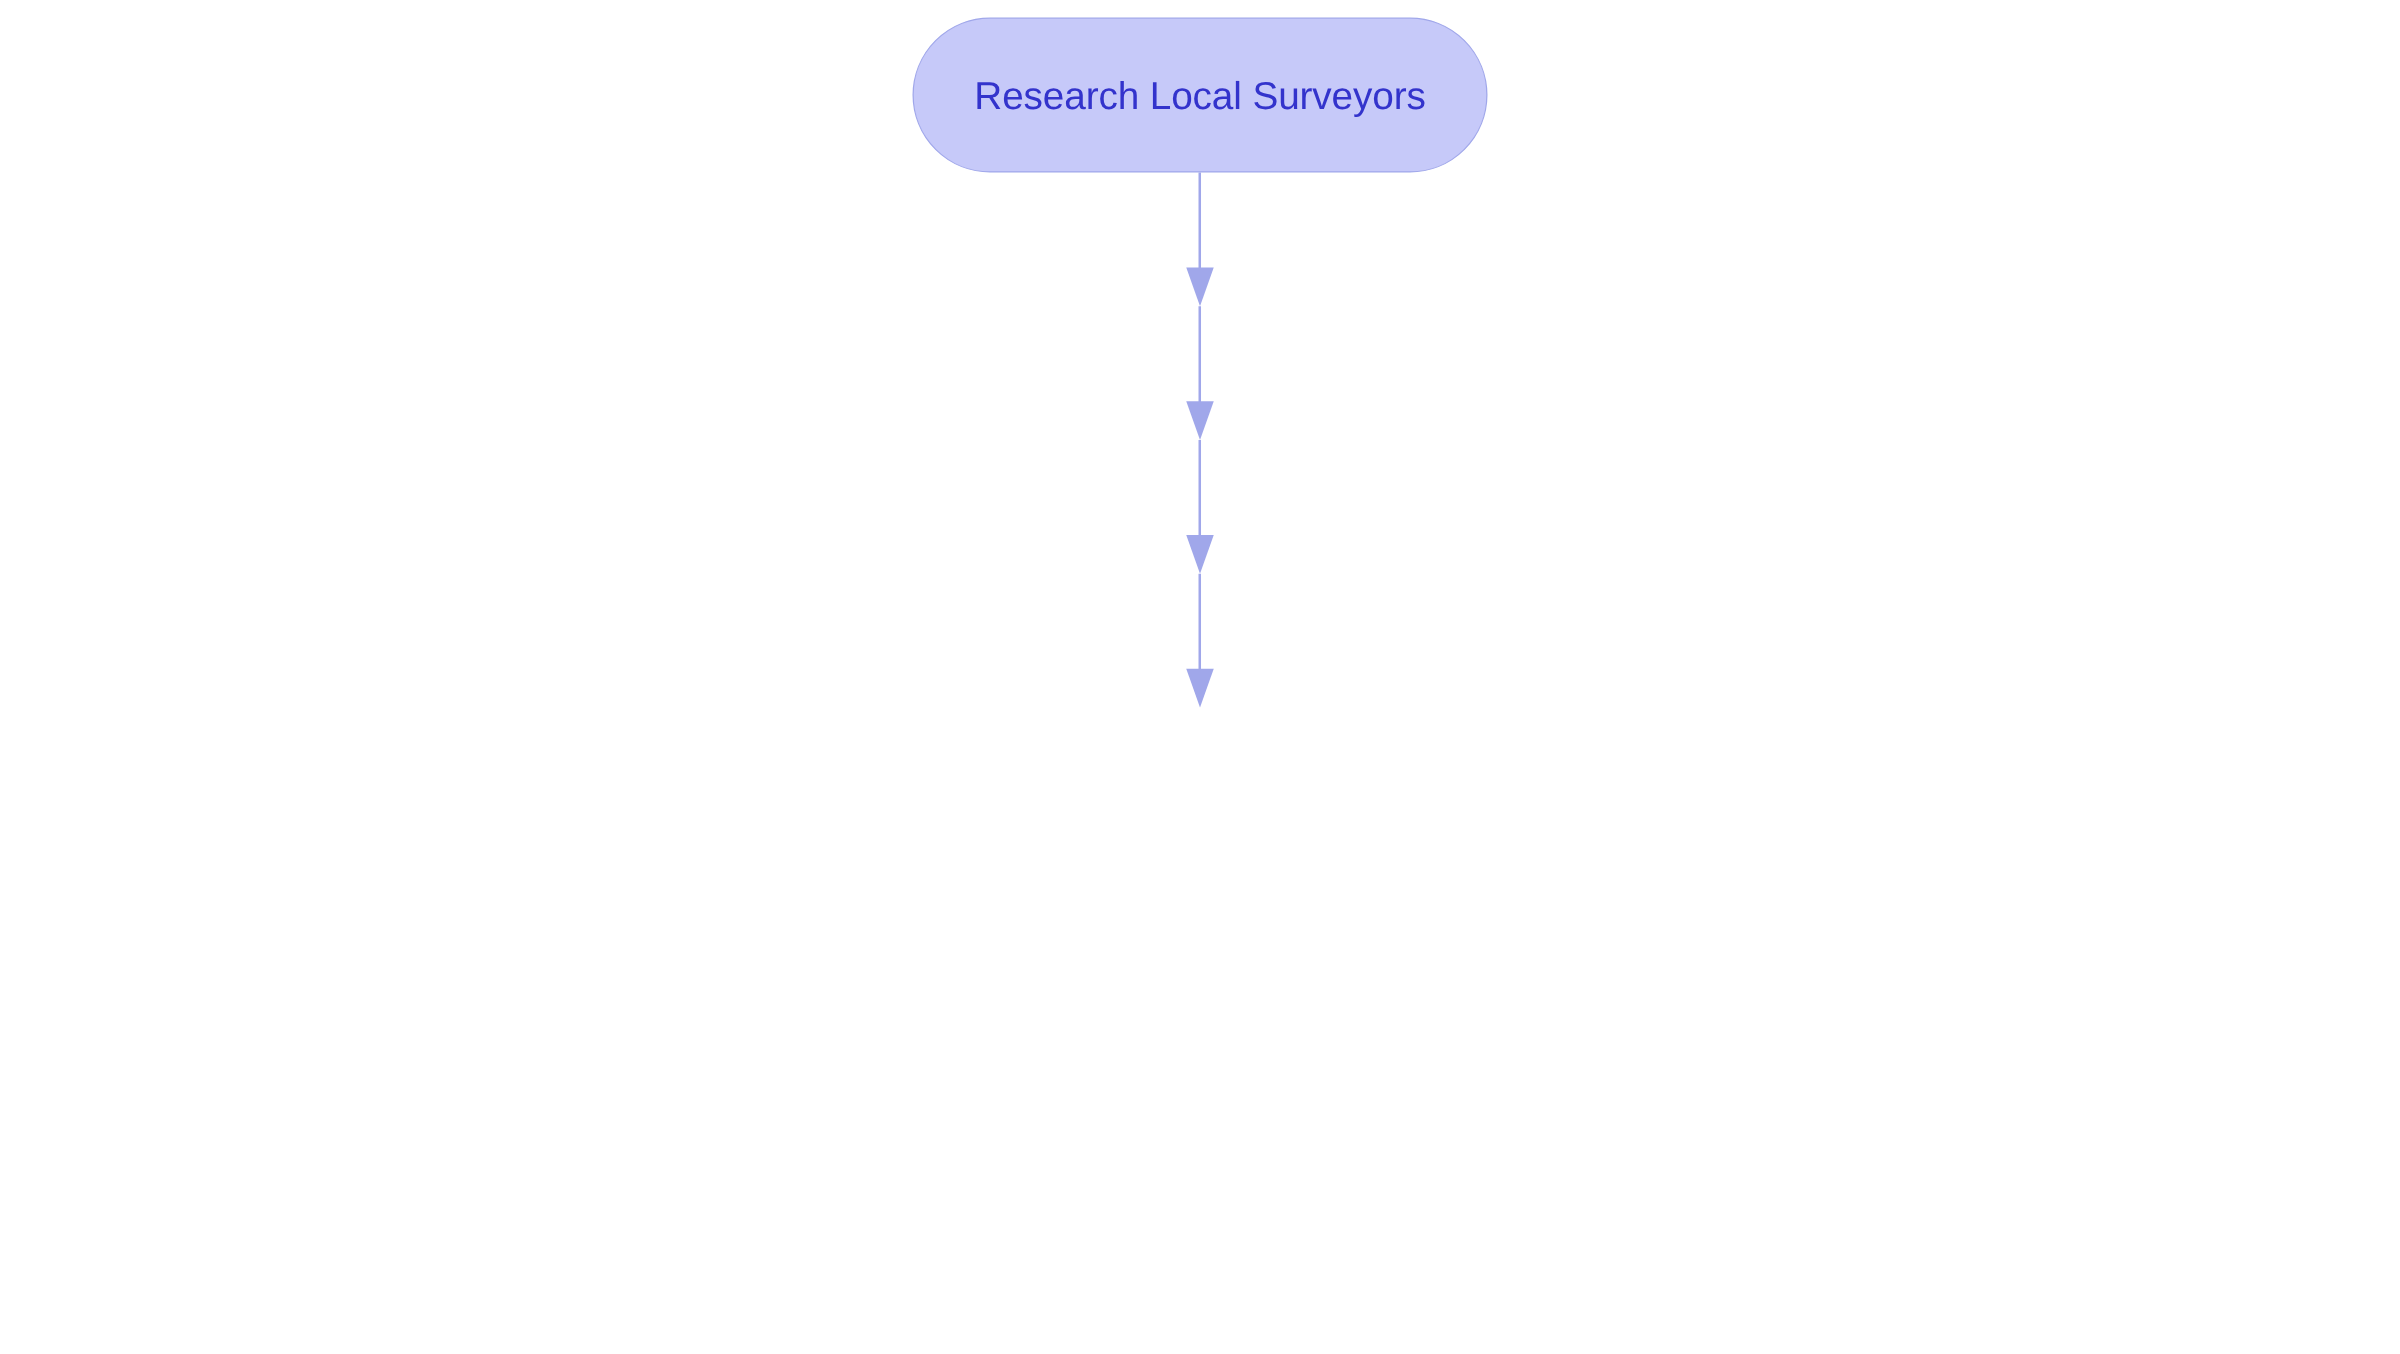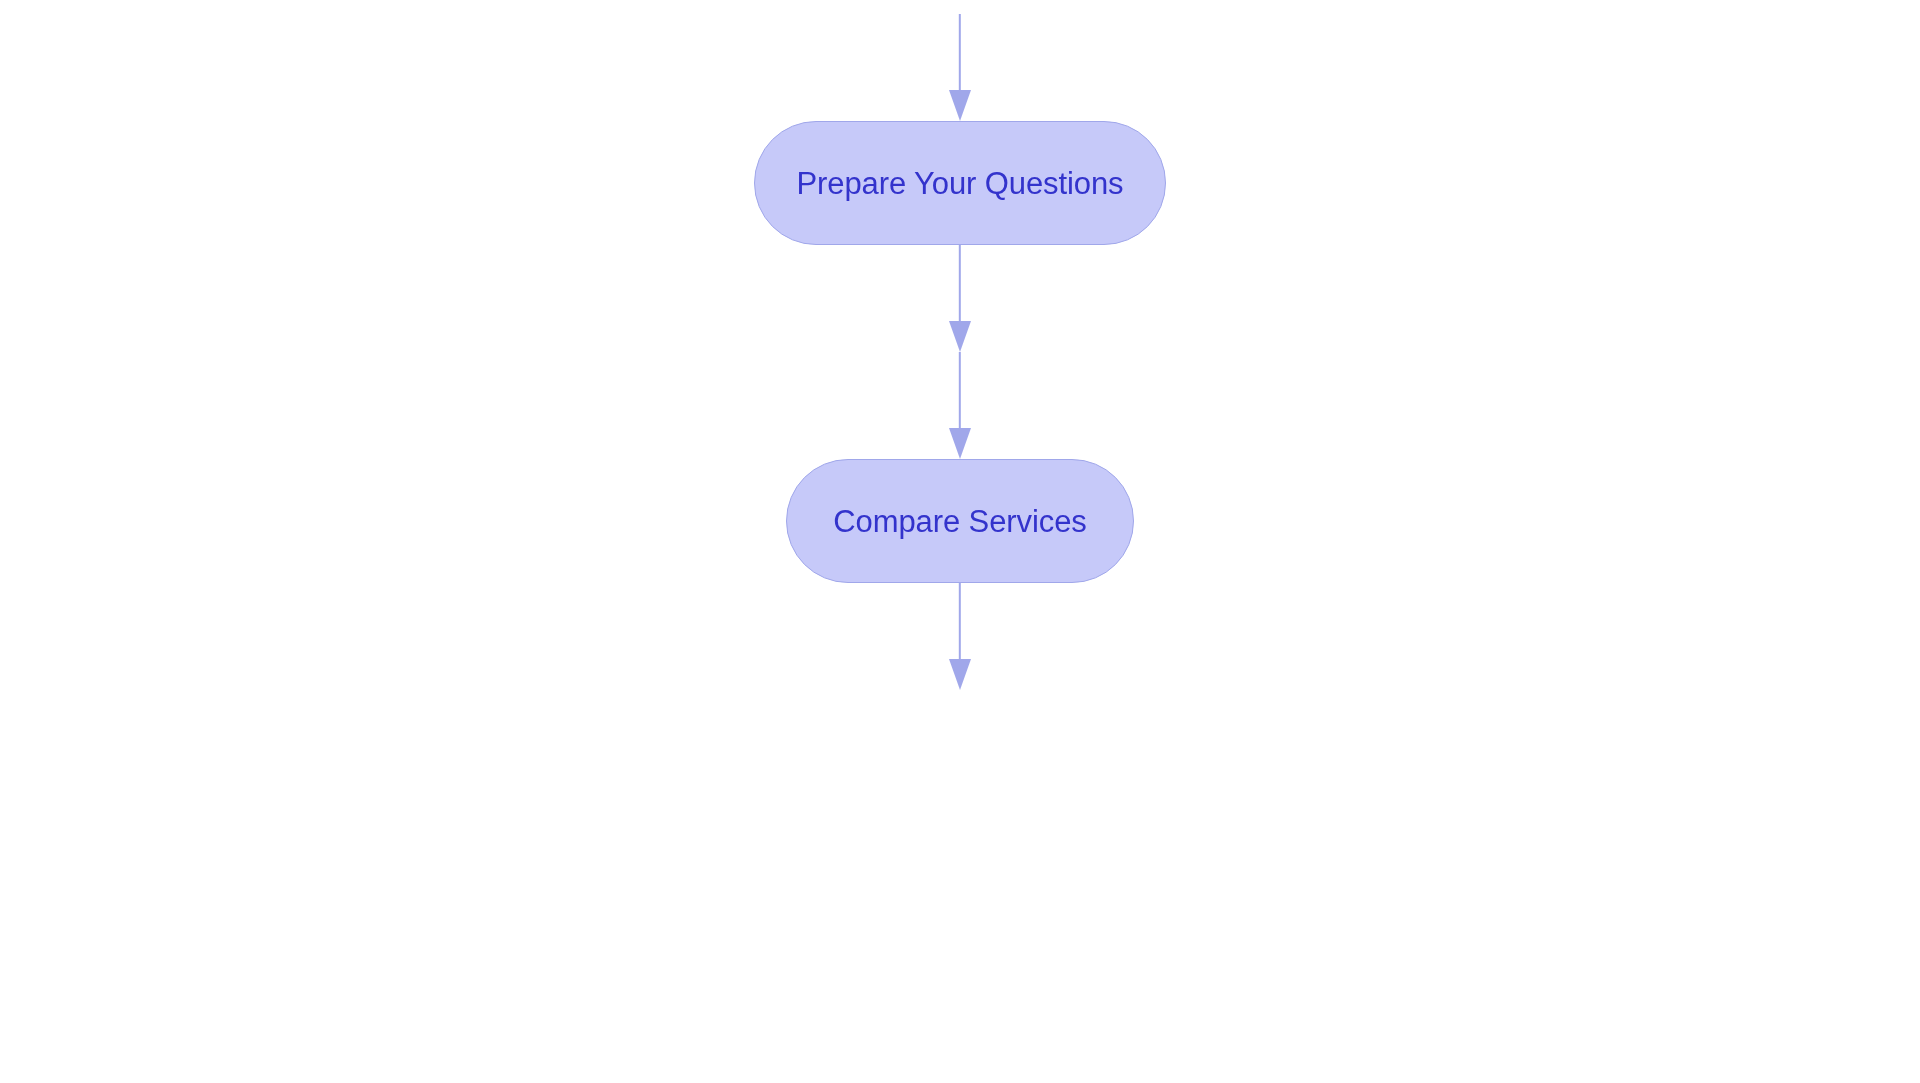--- a/index.html
+++ b/index.html
@@ -96,44 +96,41 @@
   .spacer-top { height: 14px; flex: none; width: 1px; }
 </style>
 </head>
 <body>
 
 <div id="flow-canvas">
   <div class="flow-column">
 
     <div class="spacer-top"></div>
 
-
-    <div class="connector">
-      <div class="conn-line"></div>
-      <div class="conn-head"></div>
-    </div>
-
-    <div class="node n1">
-      <span class="node-label">Prepare Your Questions</span>
+    <div class="node n0">
+      <span class="node-label">Research Local Surveyors</span>
     </div>
 
     <div class="connector">
       <div class="conn-line"></div>
       <div class="conn-head"></div>
     </div>
 
 
     <div class="connector">
       <div class="conn-line"></div>
       <div class="conn-head"></div>
     </div>
 
-    <div class="node n3">
-      <span class="node-label">Compare Services</span>
+
+    <div class="connector">
+      <div class="conn-line"></div>
+      <div class="conn-head"></div>
     </div>
+
 
     <div class="connector">
       <div class="conn-line"></div>
       <div class="conn-head"></div>
     </div>
 
 
   </div>
 </div>
 

